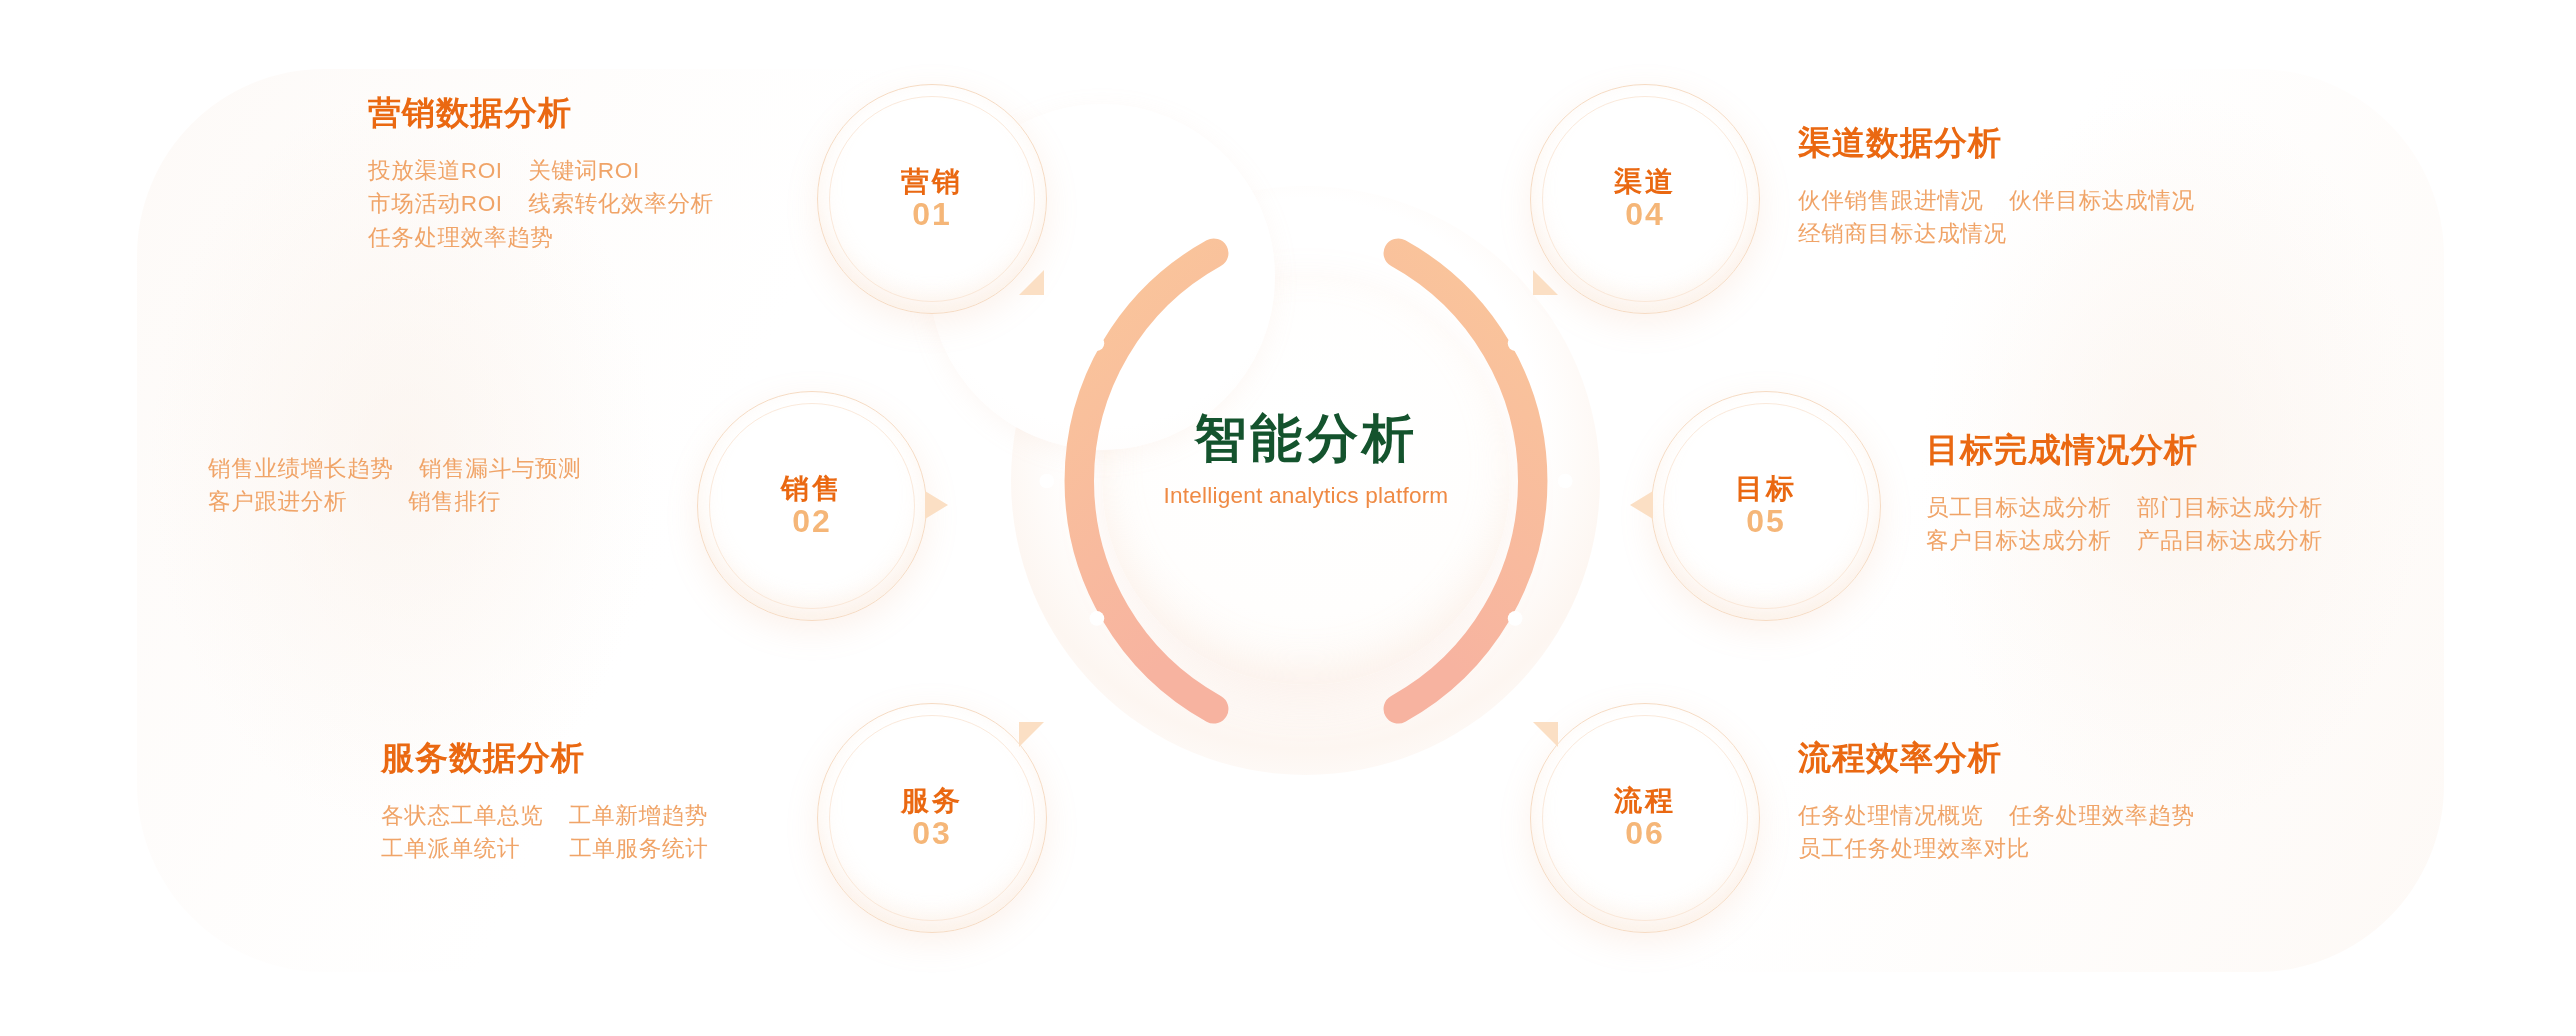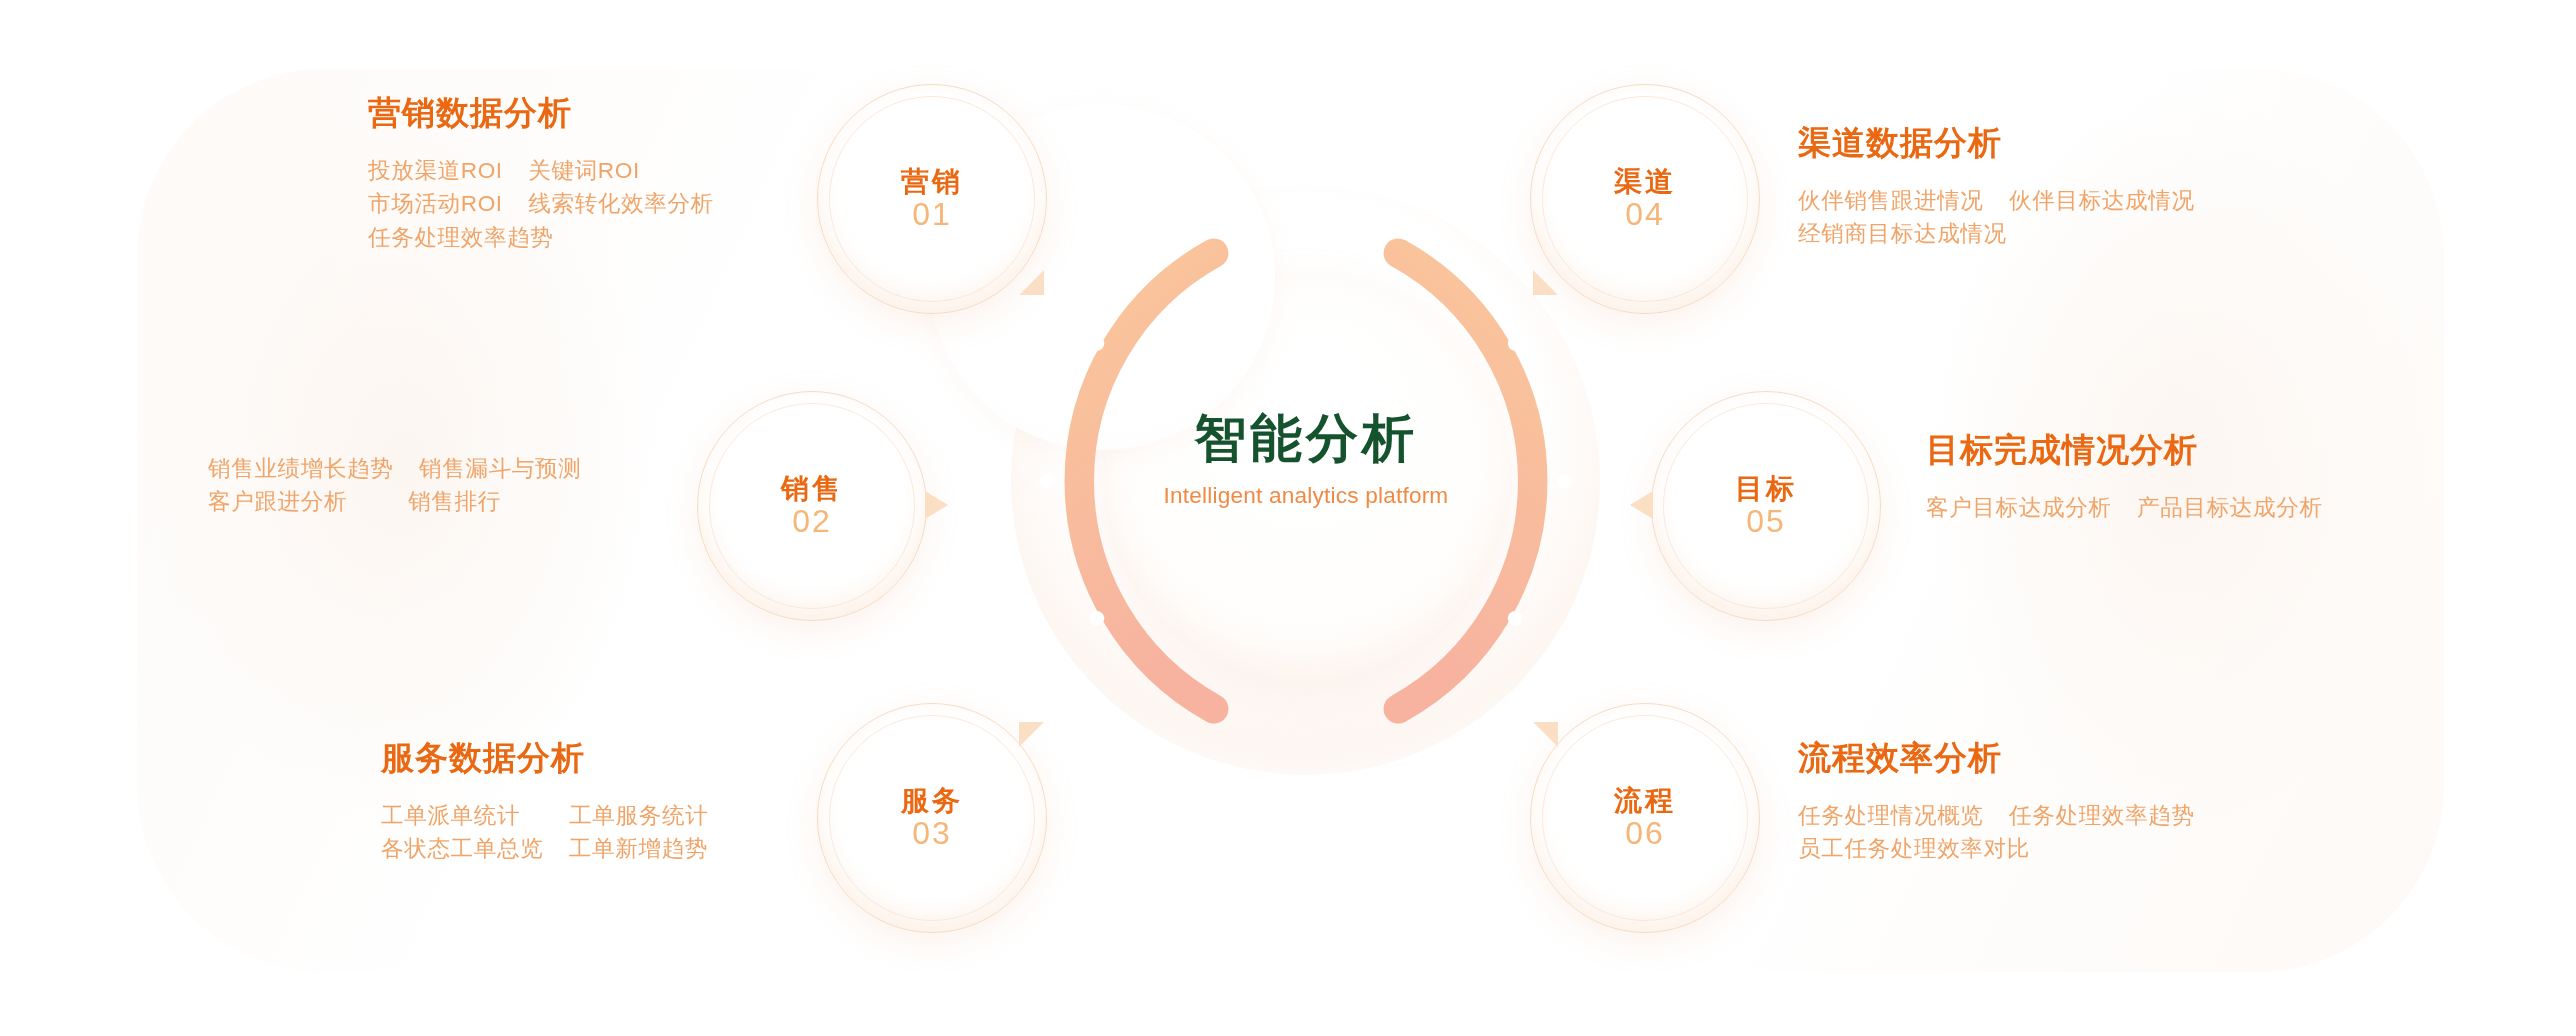--- a/index.html
+++ b/index.html
@@ -136,21 +136,21 @@
   .node-label {
     font-size: 28px;
     font-weight: 700;
     color: #ea6811;
     letter-spacing: 2.9px;
     line-height: 1;
   }
   .node-num {
     margin-top: 2px;
     font-size: 32px;
-    font-weight: 400;
+    font-weight: 700;
     color: #f5b678;
     letter-spacing: 2px;
     line-height: 1;
   }
   .node-arrow {
     position: absolute;
     width: 0; height: 0;
     border-style: solid;
   }
   
@@ -307,36 +307,37 @@
   <div class="block" style="left:208px; top:430px;">
     <div class="block-items">
       <div class="block-row"><span>销售业绩增长趋势</span><span class="gap"></span><span>销售漏斗与预测</span></div>
       <div class="block-row"><span>客户跟进分析</span><span class="gap" style="width:61px"></span><span>销售排行</span></div>
     </div>
   </div>
 
   <div class="block" style="left:381px; top:738px;">
     <div class="block-title">服务数据分析</div>
     <div class="block-items">
+      <div class="block-row"><span>各状态工单总览</span><span class="gap"></span><span>工单新增趋势</span></div>
       <div class="block-row"><span>工单派单统计</span><span class="gap" style="width:49px"></span><span>工单服务统计</span></div>
-      <div class="block-row"><span>各状态工单总览</span><span class="gap"></span><span>工单新增趋势</span></div>
     </div>
   </div>
 
   <div class="block" style="left:1798px; top:123px;">
     <div class="block-title">渠道数据分析</div>
     <div class="block-items">
       <div class="block-row"><span>伙伴销售跟进情况</span><span class="gap"></span><span>伙伴目标达成情况</span></div>
       <div class="block-row"><span>经销商目标达成情况</span></div>
     </div>
   </div>
 
   <div class="block" style="left:1926px; top:430px;">
     <div class="block-title">目标完成情况分析</div>
     <div class="block-items">
+      <div class="block-row"><span>员工目标达成分析</span><span class="gap"></span><span>部门目标达成分析</span></div>
       <div class="block-row"><span>客户目标达成分析</span><span class="gap"></span><span>产品目标达成分析</span></div>
     </div>
   </div>
 
   <div class="block" style="left:1798px; top:738px;">
     <div class="block-title">流程效率分析</div>
     <div class="block-items">
       <div class="block-row"><span>任务处理情况概览</span><span class="gap"></span><span>任务处理效率趋势</span></div>
       <div class="block-row"><span>员工任务处理效率对比</span></div>
     </div>

